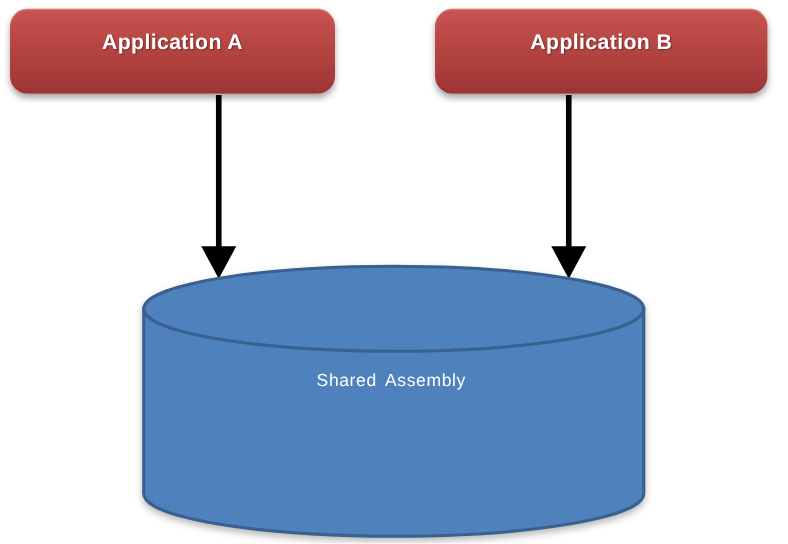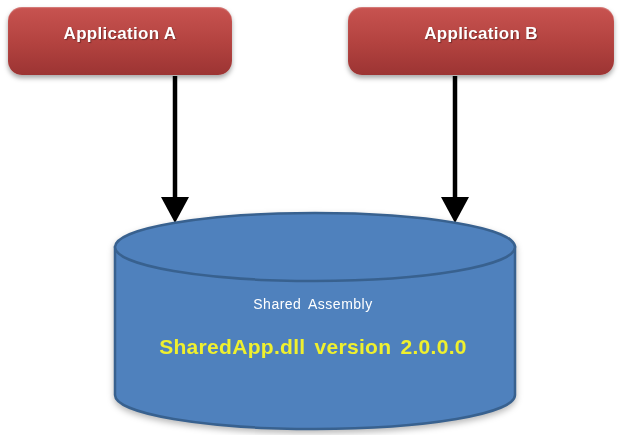--- a/index.html
+++ b/index.html
@@ -23,21 +23,21 @@
     background: linear-gradient(to bottom,
       var(--app_box_top, #c85350) 0%,
       var(--app_box_mid, #b2423f) 55%,
       var(--app_box_bottom, #9c3433) 100%);
     box-shadow: 0 3px 5px rgba(0,0,0,0.35), inset 0 1px 1px rgba(255,255,255,0.25);
     display: flex;
     align-items: center;
     justify-content: center;
     padding-bottom: 0;
   }
-  .box-a { left: 8px;   width: 224px; }
+  .box-a { left: 8px;   width: 260px; }
   .box-b { left: 348px; width: 266px; text-align: right; }
   .app-label {
     color: var(--app_box_text, #ffffff);
     font-weight: bold;
     font-size: 17px;
     letter-spacing: 0.3px;
     text-shadow: 1px 1px 1px rgba(0,0,0,0.35);
     transform: translateY(-7px);
   }
   svg.arrows, svg.cylinder {
@@ -110,15 +110,14 @@
     </g>
   </svg>
 
   <svg class="cylinder" width="404" height="226" viewBox="0 0 404 226">
     <path class="cyl-shape" d="M2,38 L2,186 A200,34 0 0 0 402,186 L402,38 Z"></path>
     <ellipse class="cyl-shape" cx="202" cy="38" rx="200" ry="34"></ellipse>
   </svg>
 
   <div class="assembly-title">Shared Assembly</div>
 
-  <div class="assembly-subtitle">SharedApp.dll version 2.0.0.0</div>
 
 </div>
 
 </body></html>

